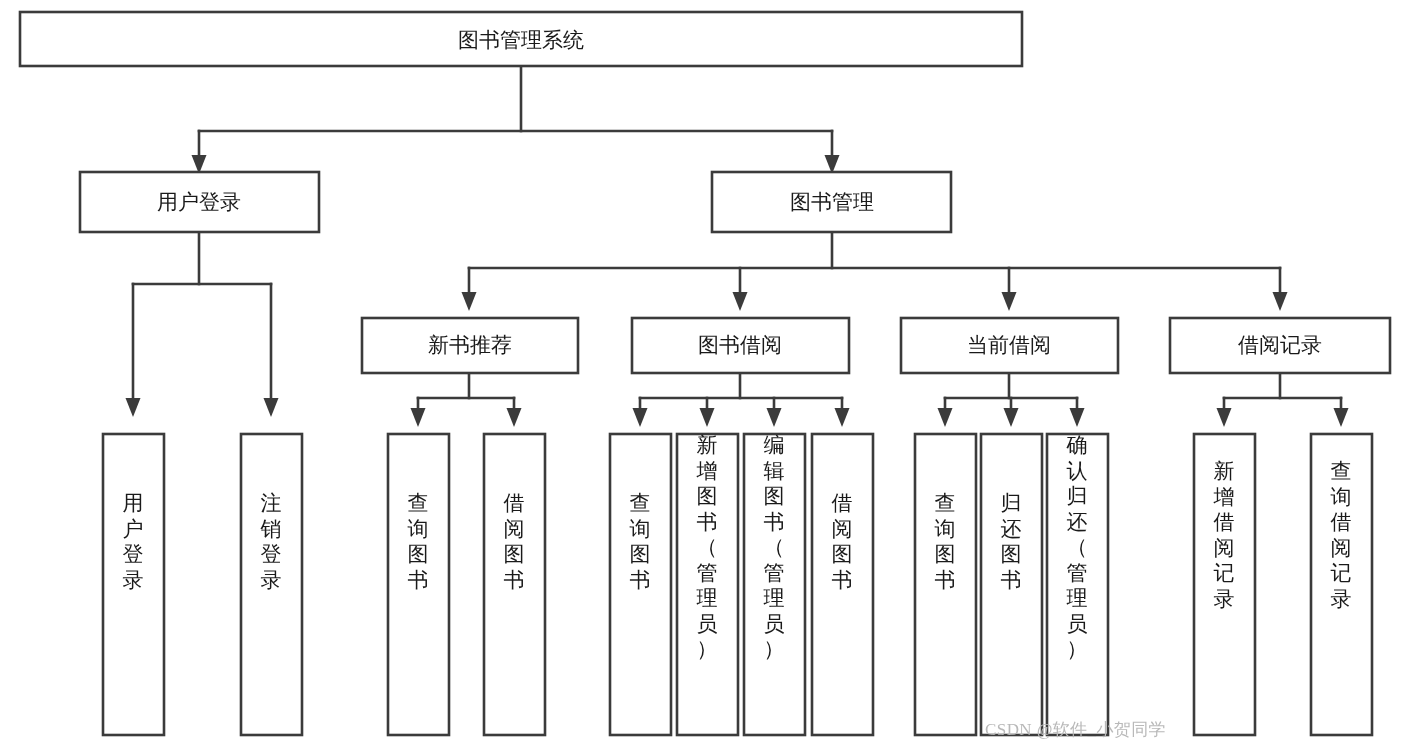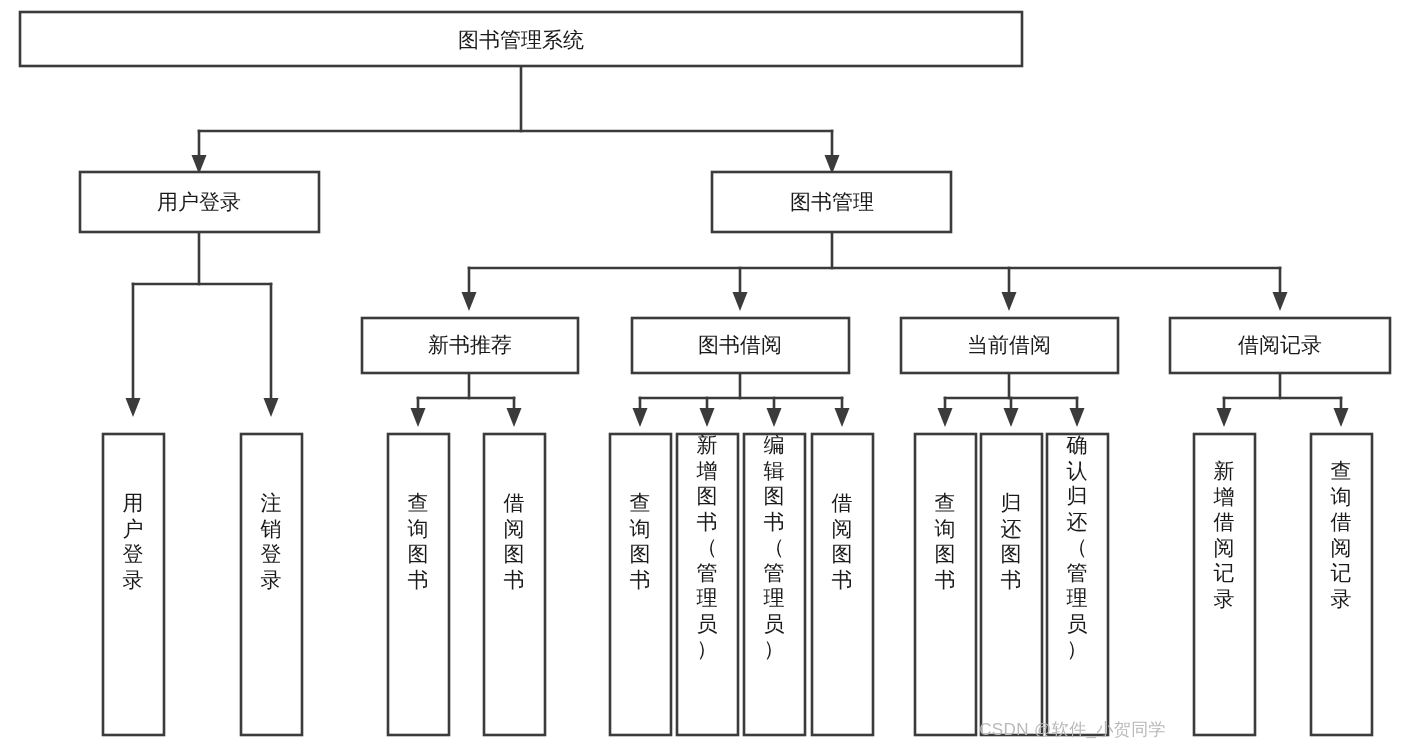--- a/index.html
+++ b/index.html
@@ -52,21 +52,21 @@
     stroke-linecap: square;
   }
   .arrowhead {
     fill: #3b3b3b;
     stroke: none;
   }
   .watermark {
     position: absolute;
     right: 8px;
     bottom: 6px;
-    font-family: Liberation Sans, sans-serif;
+    font-family: Liberation Serif, serif;
     font-size: 17px;
     color: #b9b9b9;
     white-space: nowrap;
     letter-spacing: 0.4px;
     pointer-events: none;
   }
 </style>
 </head>
 <body>
 

